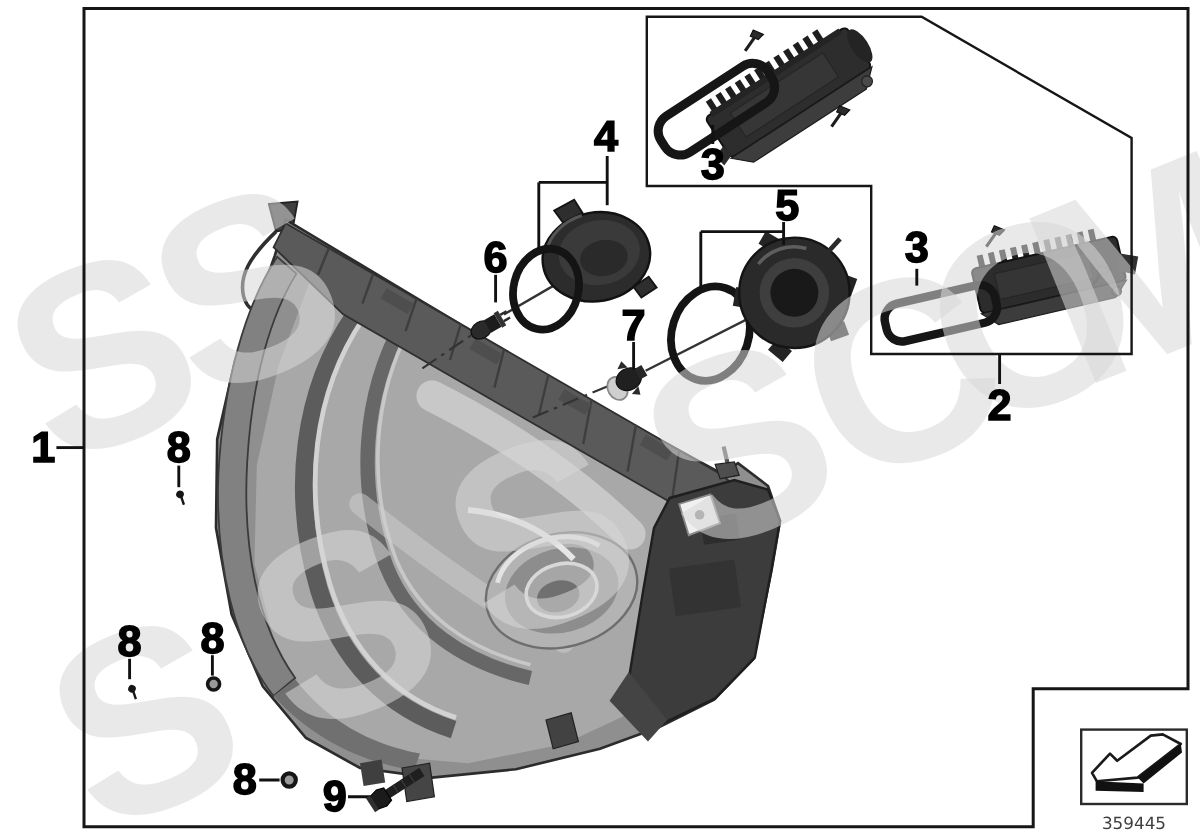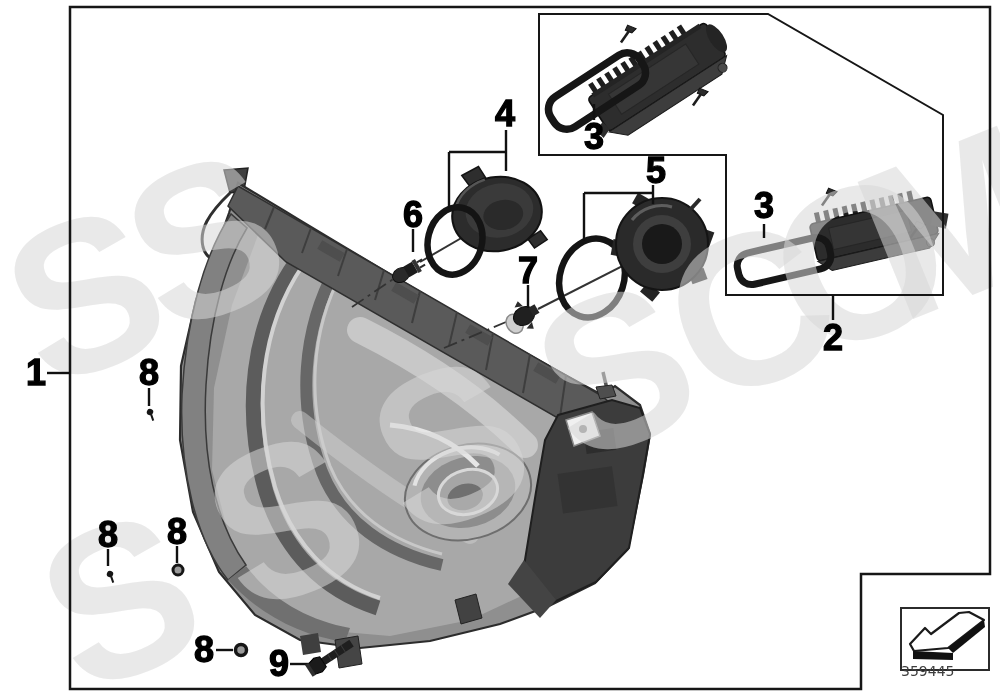--- a/index.html
+++ b/index.html
@@ -5,21 +5,21 @@
   html,body{margin:0;padding:0;background:#fff;}
   .stage{position:relative;width:1000px;height:696px;background:#ffffff;overflow:hidden;
          font-family:"Liberation Sans", sans-serif;}
   .layer{position:absolute;left:0;top:0;width:1000px;height:696px;}
   svg.layer{display:block;}
   .wm-letter{position:absolute;transform:translate(-50%,-50%) rotate(-22deg);
              font-size:215px;font-weight:700;color:#d8d8d8;opacity:.55;line-height:1;
              pointer-events:none;user-select:none;}
   .callout{position:absolute;transform:translate(-50%,-50%);font-size:36px;font-weight:700;
            color:#000;-webkit-text-stroke:1.3px #000;letter-spacing:0;line-height:1;}
-  .fig-num{position:absolute;left:901px;top:663px;width:88px;text-align:left;
+  .fig-num{position:absolute;left:901px;top:679px;width:88px;text-align:center;
            font-size:14px;color:#3f3f3f;font-family:"DejaVu Sans", sans-serif;}
 </style>
 </head>
 <body>
 
 <div class="stage">
 
   <svg class="layer" viewBox="0 0 1000 696">
 
     <g>

